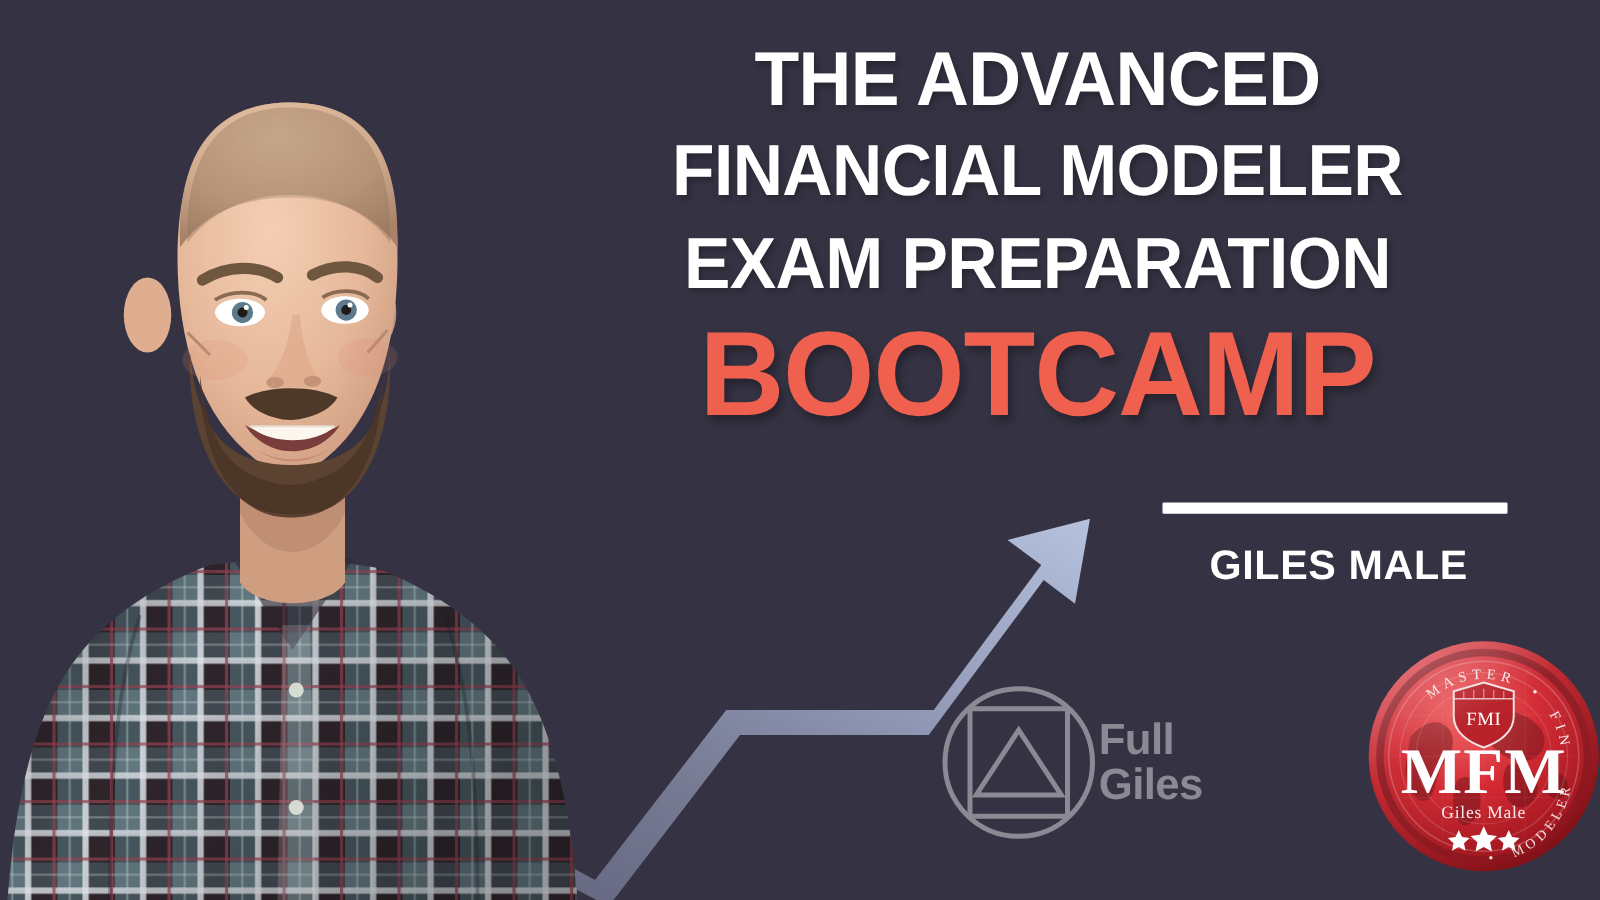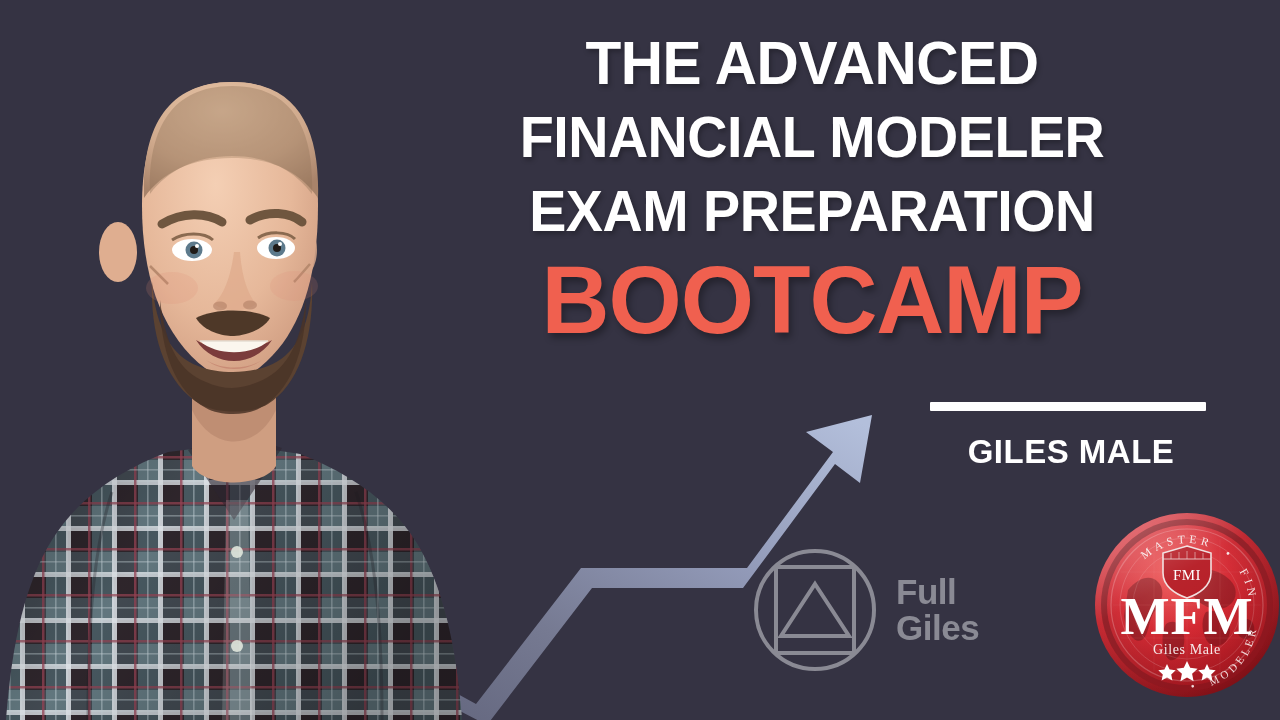--- a/index.html
+++ b/index.html
@@ -42,21 +42,21 @@
     top: 0;
     width: 470px;
     height: 720px;
     overflow: hidden;
   }
   .photo svg { display: block; }
 
   
   .headline {
     position: absolute;
-    left: 420px;
+    left: 438px;
     top: 26px;
     width: 784px;
     text-align: center;
   }
   .headline .line {
     display: block;
     color: #ffffff;
     font-family: "Liberation Sans", sans-serif;
     font-weight: bold;
     font-size: 61px;
@@ -107,21 +107,20 @@
     white-space: nowrap;
   }
 
   
   .fsm {
     position: absolute;
     left: 751px;
     top: 546px;
     display: flex;
     align-items: center;
-    gap: 17px;
   }
   .fsm-mark { width: 128px; height: 128px; flex: 0 0 auto; }
   .fsm-text {
     color: #8a8a94;
     font-family: "Liberation Sans", sans-serif;
     font-weight: bold;
     font-size: 35px;
     line-height: 36px;
     letter-spacing: -0.5px;
   }

